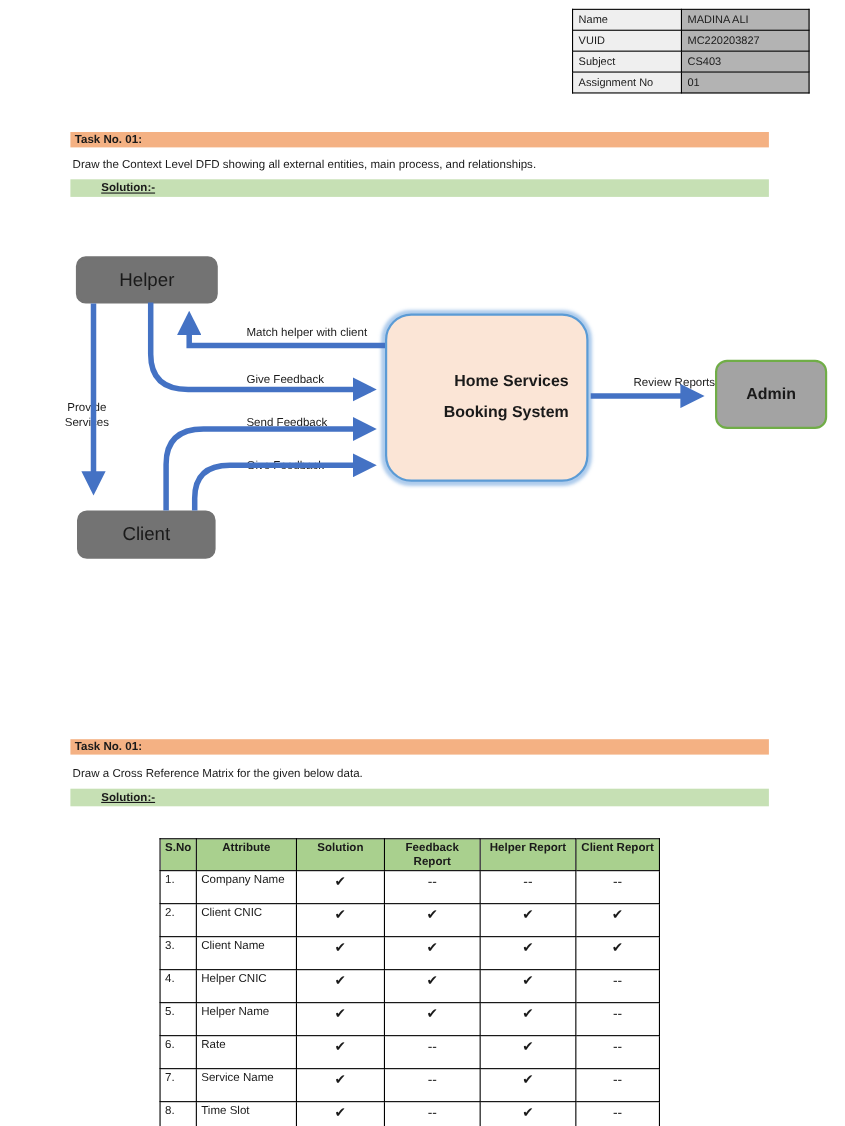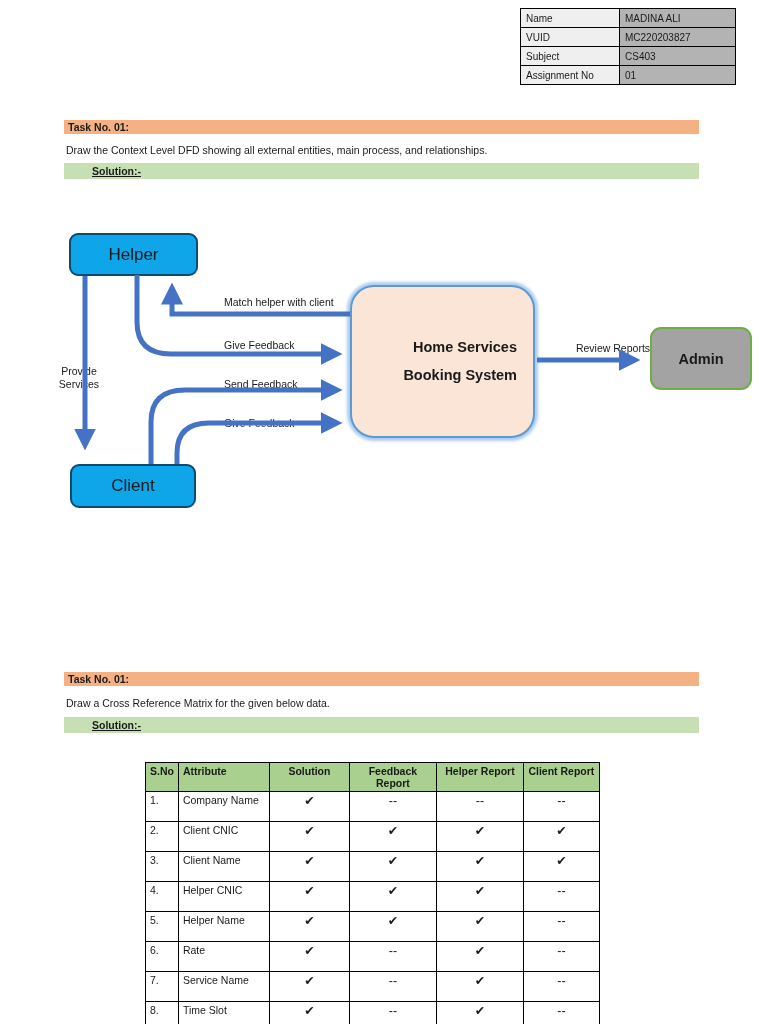--- a/index.html
+++ b/index.html
@@ -21,21 +21,21 @@
   
   .bar{position:absolute;left:64px;width:635px;font-weight:bold;font-size:10.5px;
        padding-left:4px;box-sizing:border-box;white-space:nowrap;}
   .bar-orange{background:#F4B183;height:14px;line-height:14px;}
   .bar-green{background:#C6E0B4;height:16px;line-height:16px;}
   .sol{text-decoration:underline;margin-left:24px;}
   .desc{position:absolute;left:66px;font-size:10.5px;white-space:nowrap;}
 
   
   .entity{
-    position:absolute;background:#0ea5e9;border:2px solid #0c4a6e;border-radius:9px;
+    position:absolute;background:#737373;border:2px solid #737373;border-radius:9px;
     display:flex;align-items:center;justify-content:center;font-size:17px;z-index:2;
   }
   #helper-box{left:69px;top:233px;width:125px;height:39px;}
   #client-box{left:70px;top:464px;width:122px;height:40px;}
   #system-box{
     position:absolute;left:350px;top:285px;width:185px;height:153px;box-sizing:border-box;
     background:#FBE5D6;border:2.5px solid #5B9BD5;border-radius:24px;
     box-shadow:0 0 3px 3px rgba(145,185,230,0.75);
     display:flex;align-items:center;justify-content:center;text-align:right;
     font-weight:bold;font-size:14.5px;line-height:1.9;padding:0 16px;z-index:2;
@@ -56,21 +56,21 @@
 
   #arrow-layer{position:absolute;left:0;top:0;width:768px;height:1024px;z-index:3;pointer-events:none;}
 
   
   #matrix{position:absolute;left:145px;top:762px;border-collapse:collapse;table-layout:fixed;}
   #matrix th,#matrix td{
     border:1px solid #000;font-size:10.5px;padding:2px 4px;vertical-align:top;
     box-sizing:border-box;overflow:hidden;
   }
   #matrix thead th{background:#A9D08E;font-weight:bold;text-align:center;height:29px;}
-  #matrix thead th.hl{text-align:left;}
+  #matrix thead th.hl{text-align:center;}
   #matrix tbody tr{height:30px;}
   #matrix td.cno,#matrix td.cattr{text-align:left;}
   #matrix td.cmark{text-align:center;font-size:12.5px;line-height:15px;}
 </style>
 </head>
 <body>
 
 <table id="student-table">
   <tbody>
     <tr>

